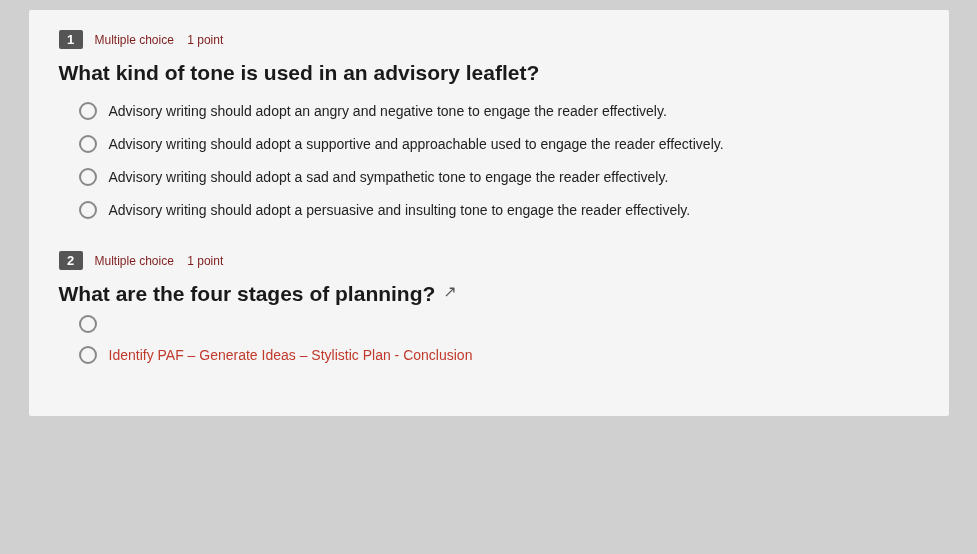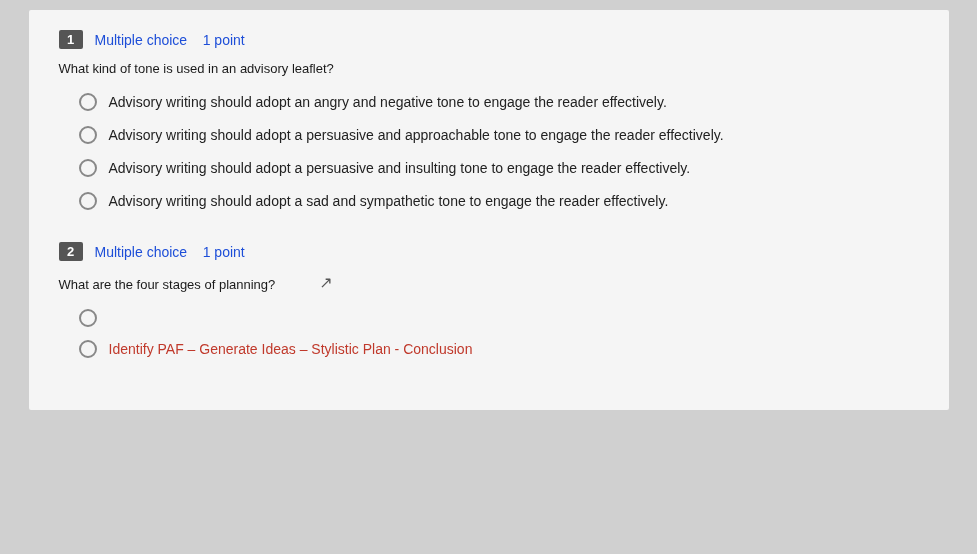--- a/index.html
+++ b/index.html
@@ -42,27 +42,27 @@
       font-size: 13px;
       font-weight: bold;
       padding: 2px 8px;
       border-radius: 2px;
       margin-right: 12px;
       min-width: 24px;
       text-align: center;
     }
 
     .question-meta {
-      font-size: 14px;
-      color: #1d4ed8;
+      font-size: 12px;
+      color: #7f1d1d;
     }
 
     .question-text {
-      font-size: 13px;
-      font-weight: normal;
+      font-size: 21px;
+      font-weight: bold;
       color: #1a1a1a;
       margin-bottom: 16px;
       margin-left: 0;
     }
 
     .options-list {
       list-style: none;
       margin-left: 20px;
     }
 
@@ -97,23 +97,22 @@
 
     .cursor-icon {
       display: inline-block;
       margin-left: 8px;
       color: #555;
       font-size: 16px;
     }
 
     .q2-question-row {
       display: flex;
-      align-items: flex-end;
-      margin-bottom: 16px;
-      gap: 36px;
+      align-items: flex-start;
+      margin-bottom: 8px;
     }
   </style>
 </head>
 <body>
 
 <div class="page-container">
 
   <div class="question-block">
     <div class="question-header">
       <span class="question-number">1</span>
@@ -126,29 +125,29 @@
 
     <div class="question-text">What kind of tone is used in an advisory leaflet?</div>
 
     <ul class="options-list">
       <li class="option-item">
         <div class="radio-circle"></div>
         <span class="option-text">Advisory writing should adopt an angry and negative tone to engage the reader effectively.</span>
       </li>
       <li class="option-item">
         <div class="radio-circle"></div>
-        <span class="option-text">Advisory writing should adopt a persuasive and approachable tone to engage the reader effectively.</span>
+        <span class="option-text">Advisory writing should adopt a supportive and approachable used to engage the reader effectively.</span>
+      </li>
+      <li class="option-item">
+        <div class="radio-circle"></div>
+        <span class="option-text">Advisory writing should adopt a sad and sympathetic tone to engage the reader effectively.</span>
       </li>
       <li class="option-item">
         <div class="radio-circle"></div>
         <span class="option-text">Advisory writing should adopt a persuasive and insulting tone to engage the reader effectively.</span>
-      </li>
-      <li class="option-item">
-        <div class="radio-circle"></div>
-        <span class="option-text">Advisory writing should adopt a sad and sympathetic tone to engage the reader effectively.</span>
       </li>
     </ul>
   </div>
 
   <div class="question-block">
     <div class="question-header">
       <span class="question-number">2</span>
       <span class="question-meta">
         <span>Multiple choice</span>
         &nbsp;&nbsp;

